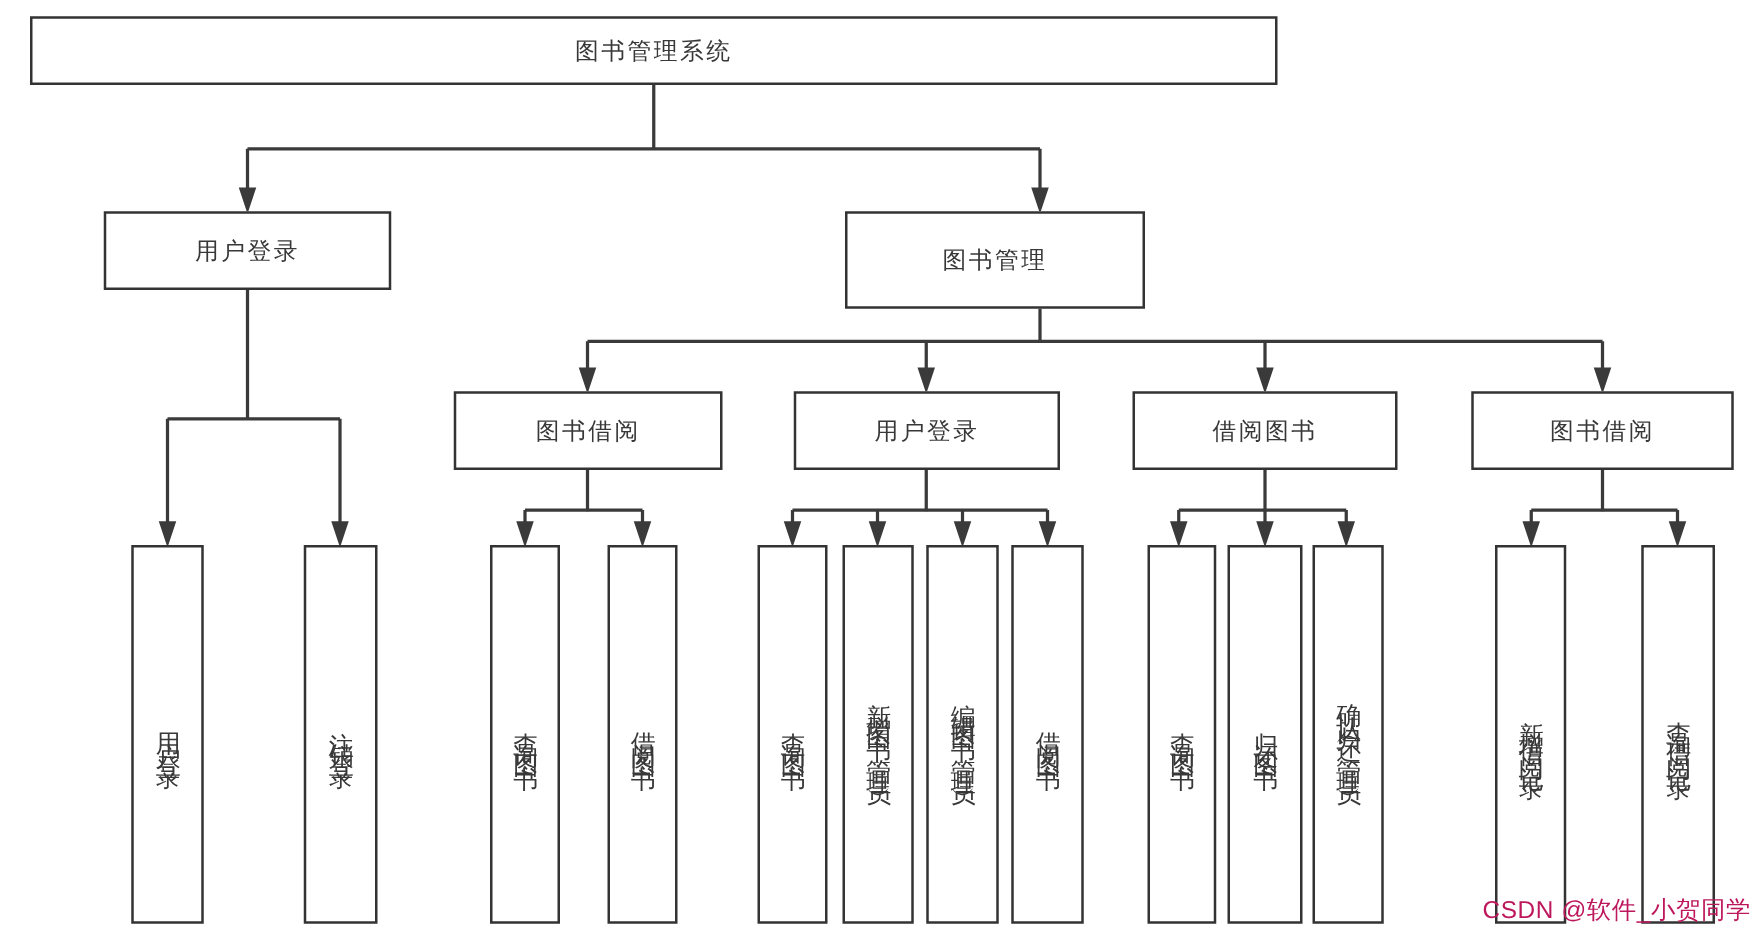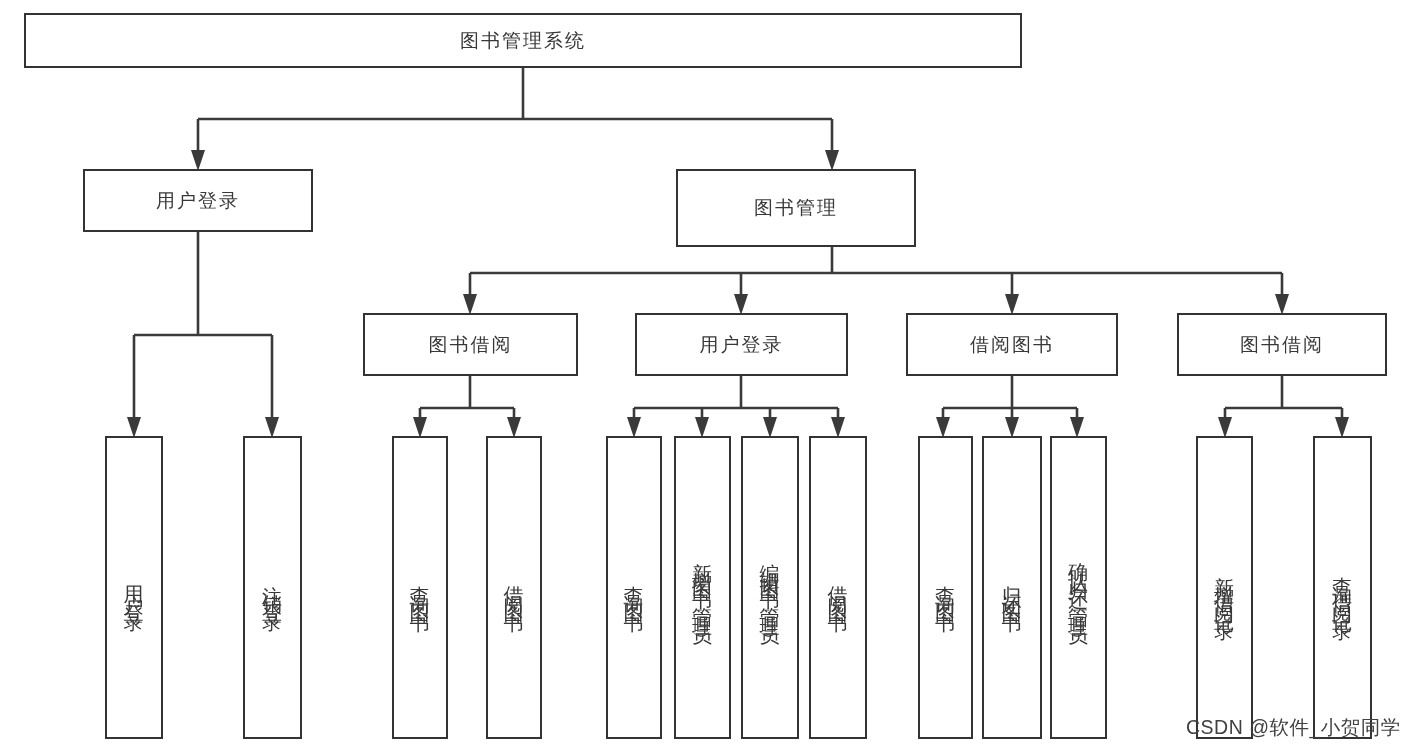--- a/index.html
+++ b/index.html
@@ -13,21 +13,21 @@
   .node{
     position:absolute;box-sizing:border-box;border:2.5px solid #333;background:#fff;
     display:flex;align-items:center;justify-content:center;z-index:2;
   }
   .node.h span{font-size:19px;letter-spacing:2px;white-space:nowrap;}
   .node.v .vtext{
     writing-mode:vertical-rl;font-size:20px;line-height:1;letter-spacing:9px;white-space:nowrap;
   }
   #watermark{
     position:absolute;left:1186px;top:714px;z-index:5;font-size:19.5px;
-    color:#404040;letter-spacing:0.5px;white-space:nowrap;
+    color:#be185d;letter-spacing:0.5px;white-space:nowrap;
   }
 </style>
 </head>
 <body>
 
 <div id="stage">
 
   <svg id="wires" width="1405" height="747" viewBox="0 0 1405 747">
     <g>
       <path d="M523 68 V119"></path>

